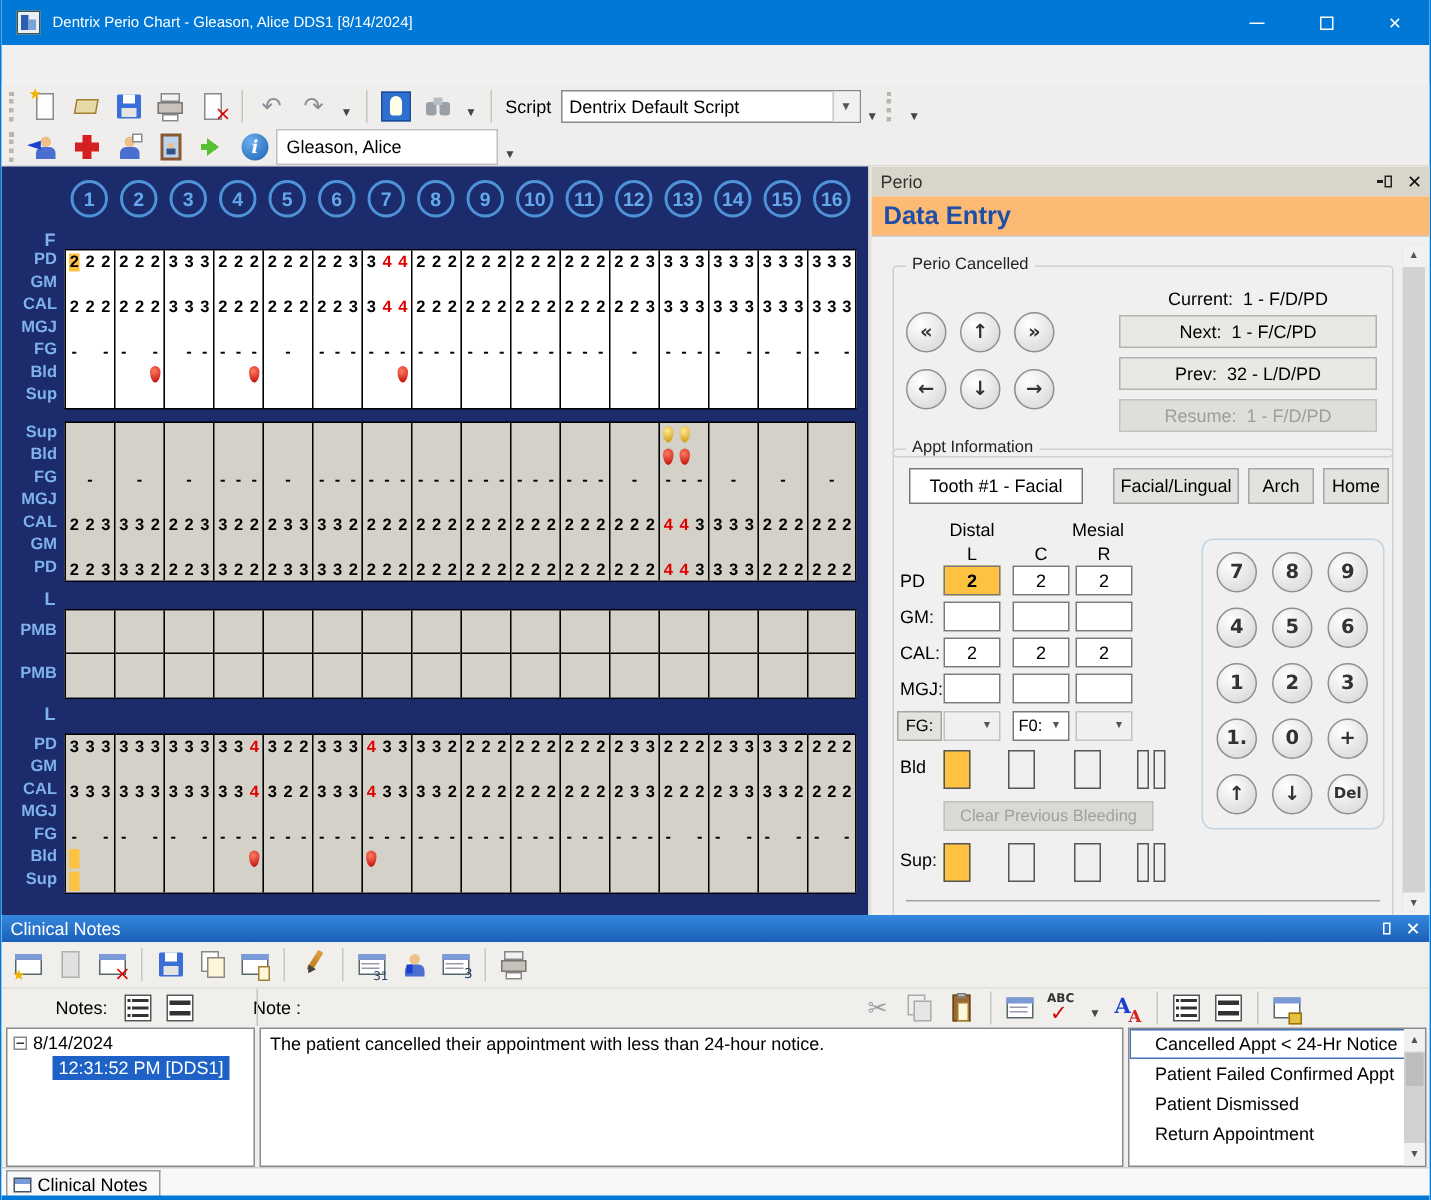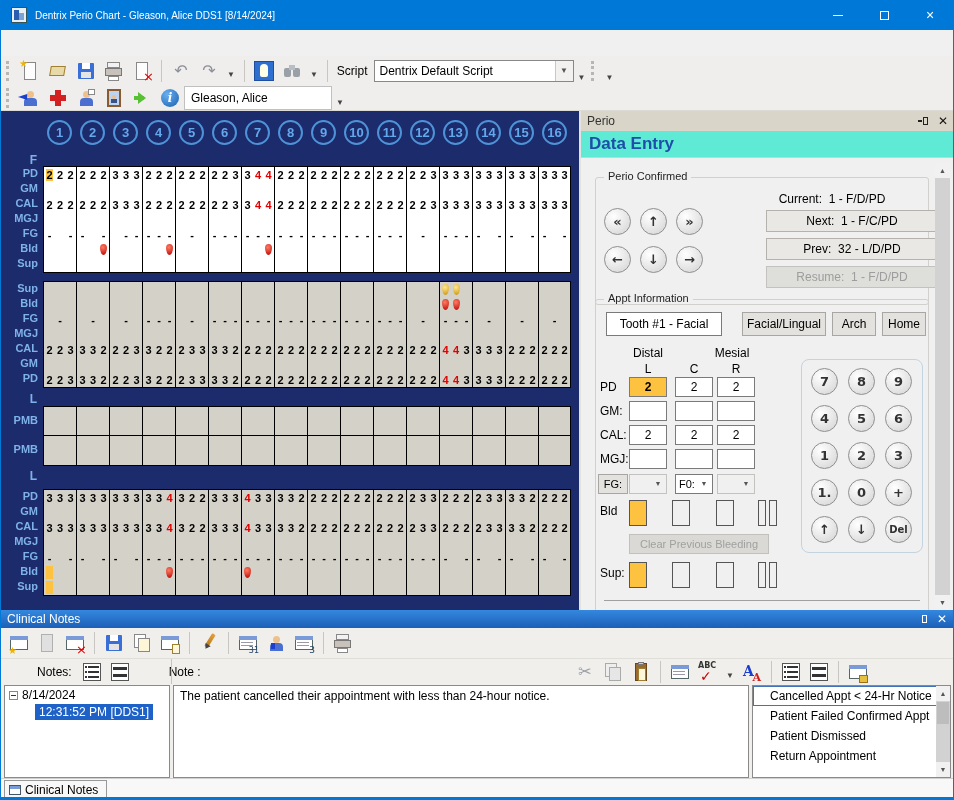--- a/index.html
+++ b/index.html
@@ -68,30 +68,30 @@
   .hlblock{width:7px;height:13px;background:#fcc240;}
   
   #panel{position:absolute;left:578px;top:111px;width:375px;height:499px;background:#f0f0f0;
          border-left:2px solid #e4e2de;overflow:hidden;}
   .ptitle{height:20px;background:#d9d5c9;display:flex;align-items:center;font-size:12px;color:#333;padding:0 6px;}
   .ptools{margin-left:auto;display:flex;gap:10px;align-items:center;}
   .pin{width:10px;height:10px;position:relative;}
   .pin i{position:absolute;left:0;top:4px;width:4px;height:2px;background:#222;}
   .pin b{position:absolute;right:0;top:1px;width:5px;height:8px;border:1px solid #222;background:#d9d5c9;}
   .pclose{font:bold 12px/12px "DejaVu Sans",sans-serif;color:#111;}
-  .pheader{height:27px;background:#5eead4;border-bottom:1px solid #d0d0d0;display:flex;align-items:center;}
+  .pheader{height:27px;background:#fdba74;border-bottom:1px solid #d0d0d0;display:flex;align-items:center;}
   .pheader span{font:bold 17px "Liberation Sans",sans-serif;color:#1d4fa8;margin-left:8px;}
   .gbox{position:absolute;border:1px solid #d2d0cc;border-radius:3px;}
   .gb-label{position:absolute;top:-8px;left:8px;background:#f0f0f0;padding:0 4px;font-size:11px;color:#222;}
   .cbtn{position:absolute;width:27px;height:27px;border-radius:50%;border:1px solid #8f8f8f;
         background:radial-gradient(circle at 35% 30%,#ffffff,#d2d2d2);
         font:bold 13px/25px "DejaVu Sans",sans-serif;text-align:center;color:#333;padding:0;}
   .navtxt{position:absolute;left:150px;width:172px;text-align:center;font-size:12px;color:#000;}
   .navbtn{position:absolute;left:150px;width:172px;height:22px;background:#e9e8e4;border:1px solid #b5b2ae;
-          font-size:12px;text-align:center;line-height:20px;color:#000;margin-left:20px;}
+          font-size:12px;text-align:center;line-height:20px;color:#000;}
   .navbtn.disabled{background:#dededa;color:#9d9d9d;border-color:#c4c2be;}
   .tfield{position:absolute;background:#fff;border:1px solid #7a7a7a;text-align:center;font-size:12px;}
   .pbtn{position:absolute;height:24px;background:#e3e2df;border:1px solid #a8a6a2;font-size:12px;text-align:center;line-height:22px;}
   .colhdr{position:absolute;font-size:12px;color:#000;text-align:center;}
   .rowlbl{position:absolute;font-size:12px;color:#000;}
   .ifield{position:absolute;width:38px;height:20px;background:#fff;border:1px solid #7a7a7a;
           text-align:center;font-size:12px;line-height:18px;}
   .ifield.hly{background:#fcc240;font-weight:bold;}
   .ddbox{position:absolute;width:38px;height:20px;border:1px solid #7a7a7a;background:#fff;font-size:11px;line-height:18px;padding-left:3px;}
   .ddbox .dd{position:absolute;right:1px;top:1px;width:14px;height:16px;text-align:center;font-size:7px;line-height:16px;color:#555;}
@@ -2317,21 +2317,21 @@
             <b></b>
           </span>
         <span class="pclose">✕</span>
       </span>
     </div>
     <div class="pheader">
       <span>Data Entry</span>
     </div>
 
     <div class="gbox" style="left:14px;top:66px;width:334px;height:128px">
-      <span class="gb-label">Perio Confirmed</span>
+      <span class="gb-label">Perio Cancelled</span>
       <span id="navArrows"><button class="cbtn" style="left: 8px; top: 30px;">«</button><button class="cbtn" style="left: 44px; top: 30px;">↑</button><button class="cbtn" style="left: 80px; top: 30px;">»</button><button class="cbtn" style="left: 8px; top: 68px;">←</button><button class="cbtn" style="left: 44px; top: 68px;">↓</button><button class="cbtn" style="left: 80px; top: 68px;">→</button></span>
       <div class="navtxt" style="top:14px">
         <span>Current:</span>&nbsp;&nbsp;<span>1 - F/D/PD</span>
       </div>
       <div class="navbtn" style="top:32px">
         <span>Next:</span>&nbsp;&nbsp;<span>1 - F/C/PD</span>
       </div>
       <div class="navbtn" style="top:60px">
         <span>Prev:</span>&nbsp;&nbsp;<span>32 - L/D/PD</span>
       </div>

